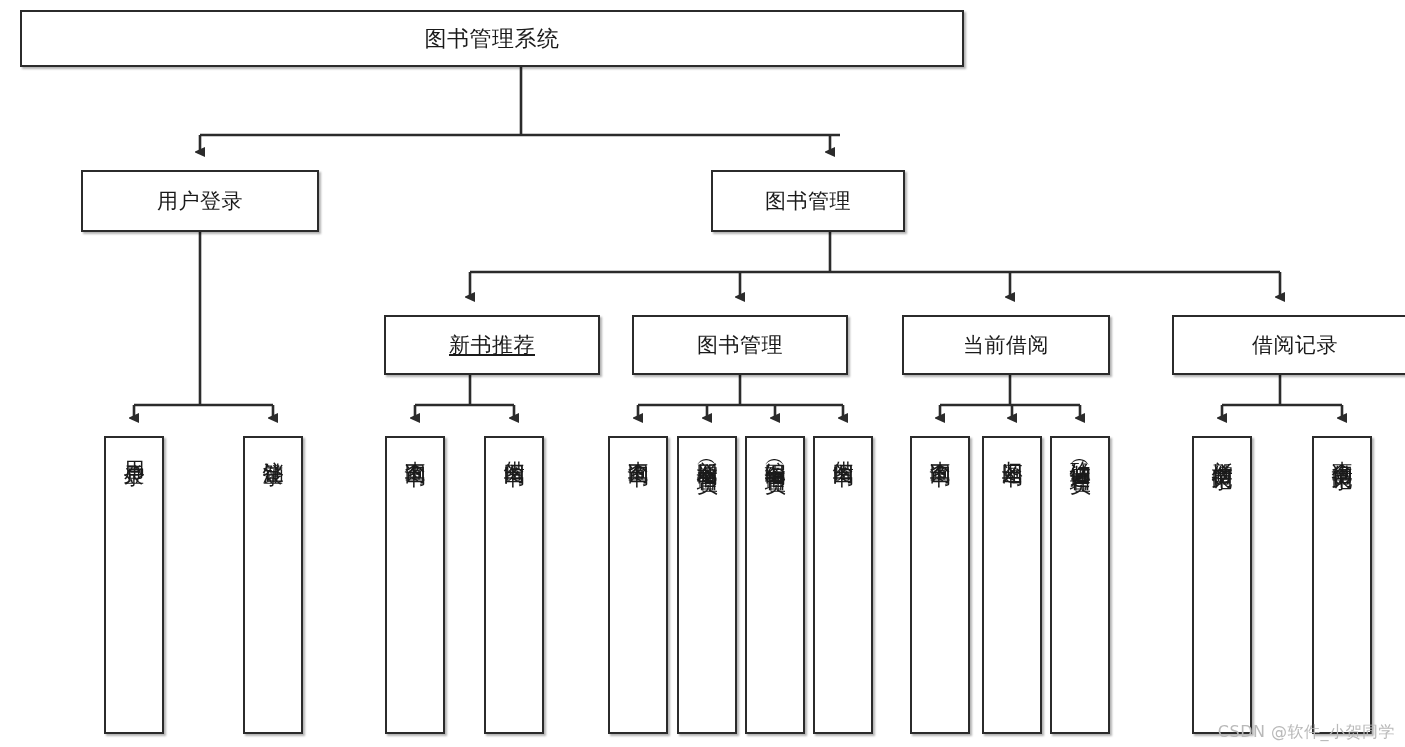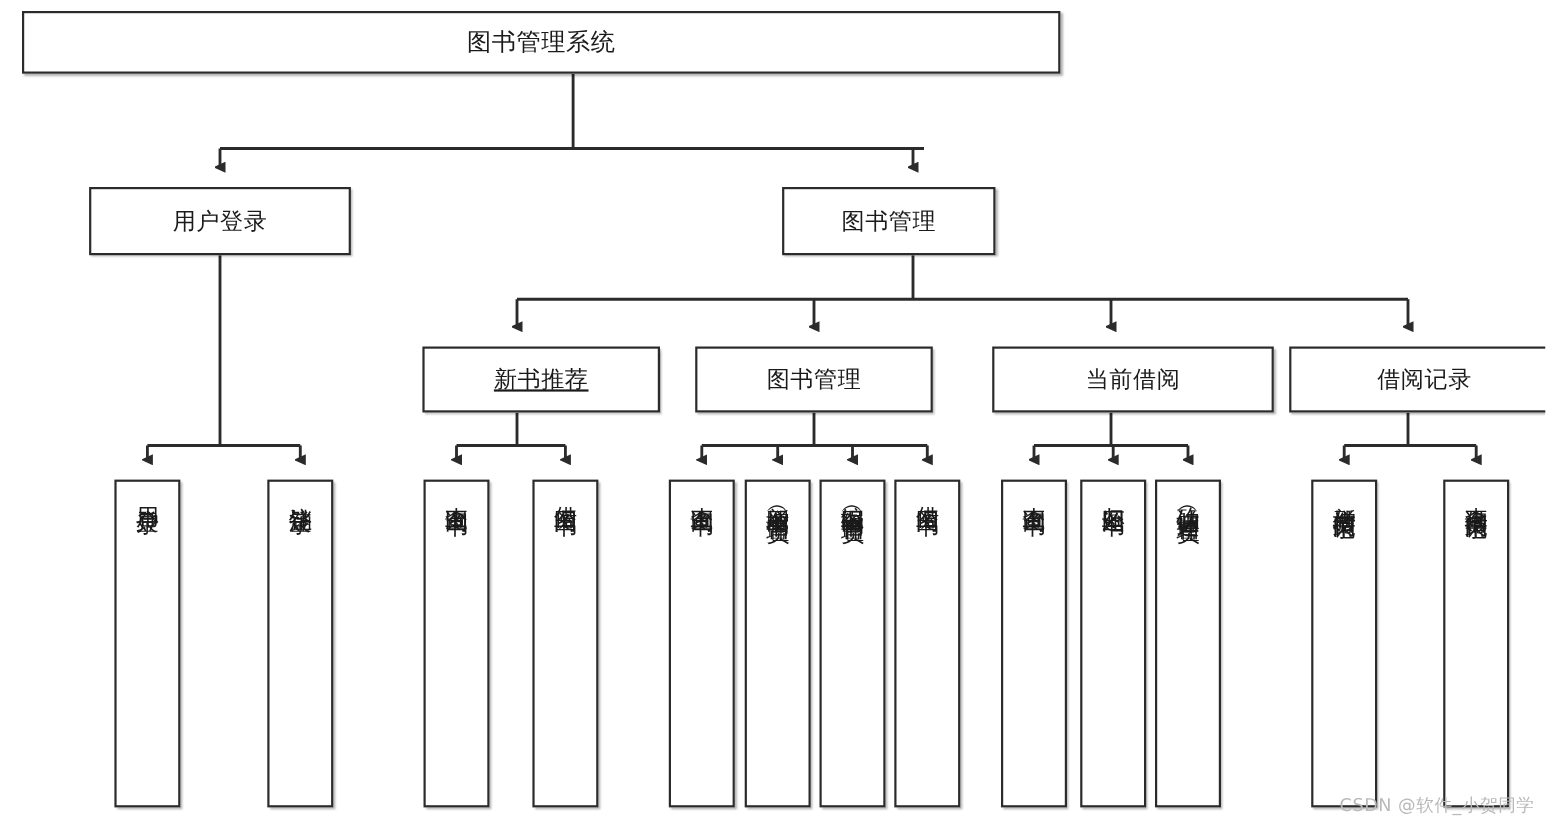--- a/index.html
+++ b/index.html
@@ -132,21 +132,21 @@
   <div class="node" style="left:711px; top:170px; width:194px; height:62px;">
     <span class="label">图书管理</span>
   </div>
 
   <div class="node" style="left:384px; top:315px; width:216px; height:60px;text-decoration:underline;">
     <span class="label">新书推荐</span>
   </div>
   <div class="node" style="left:632px; top:315px; width:216px; height:60px;">
     <span class="label">图书管理</span>
   </div>
-  <div class="node" style="left:902px; top:315px; width:256px; height:60px;align-items:center;">
+  <div class="node" style="left:902px; top:315px; width:208px; height:60px;align-items:center;">
     <span class="label">当前借阅</span>
   </div>
   <div class="node" style="left:1172px; top:315px; width:246px; height:60px;">
     <span class="label">借阅记录</span>
   </div>
 
   <div class="node vertical" style="left:104px; top:436px; width:60px; height:298px;">
     <span class="label">用户登录</span>
   </div>
   <div class="node vertical" style="left:243px; top:436px; width:60px; height:298px;">

